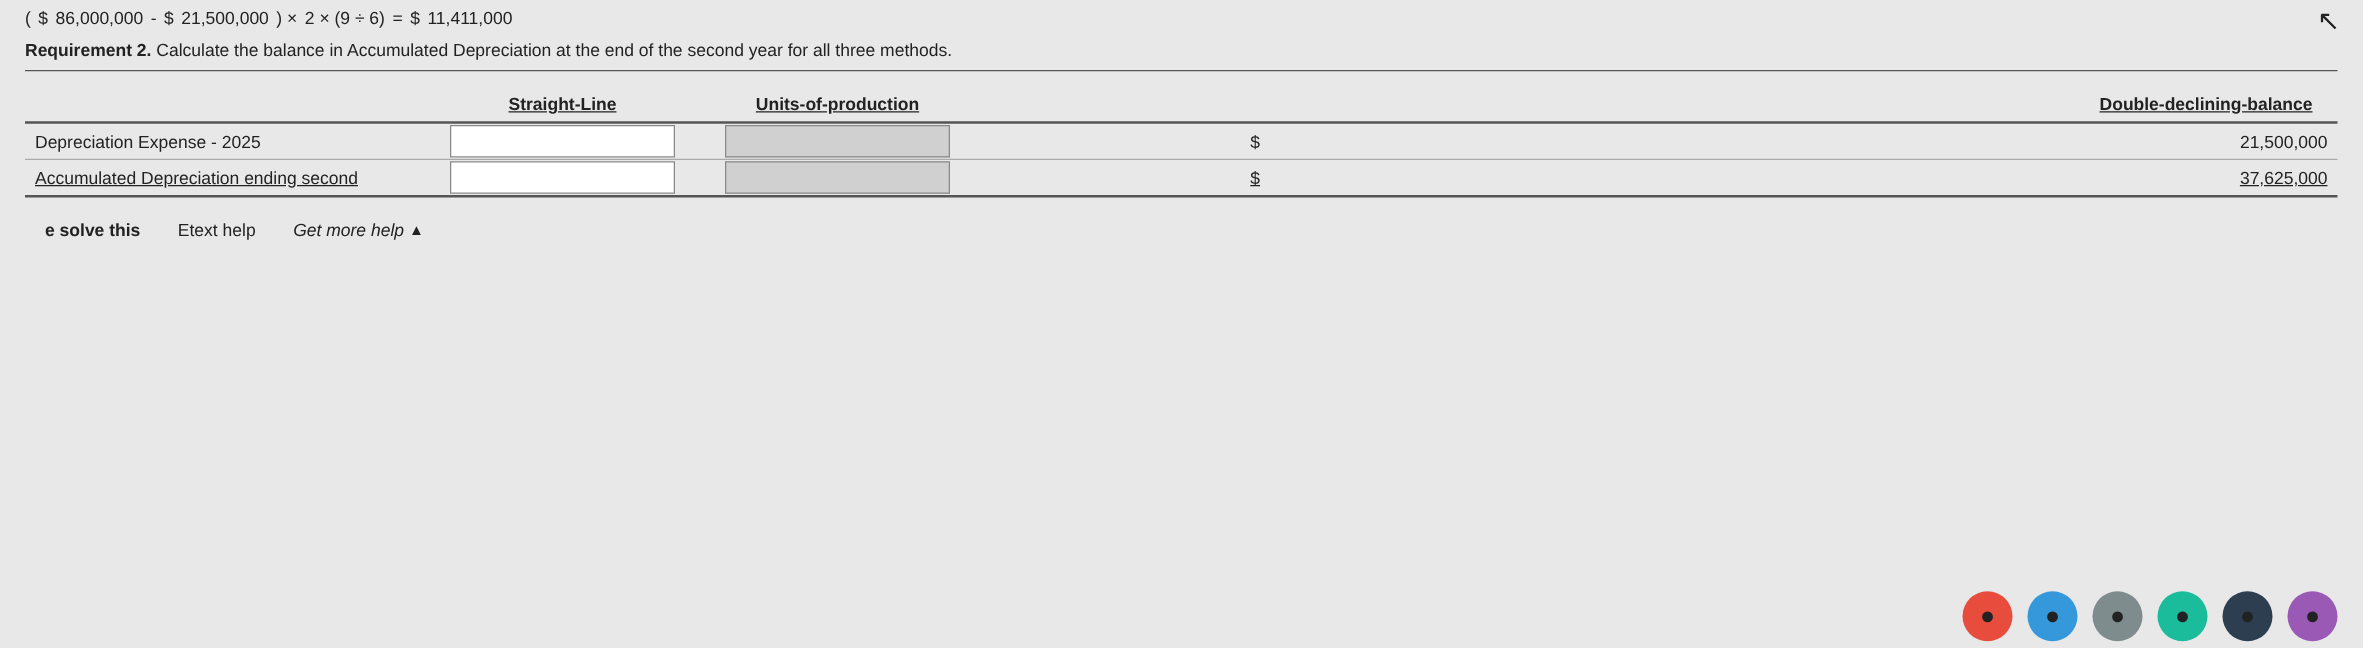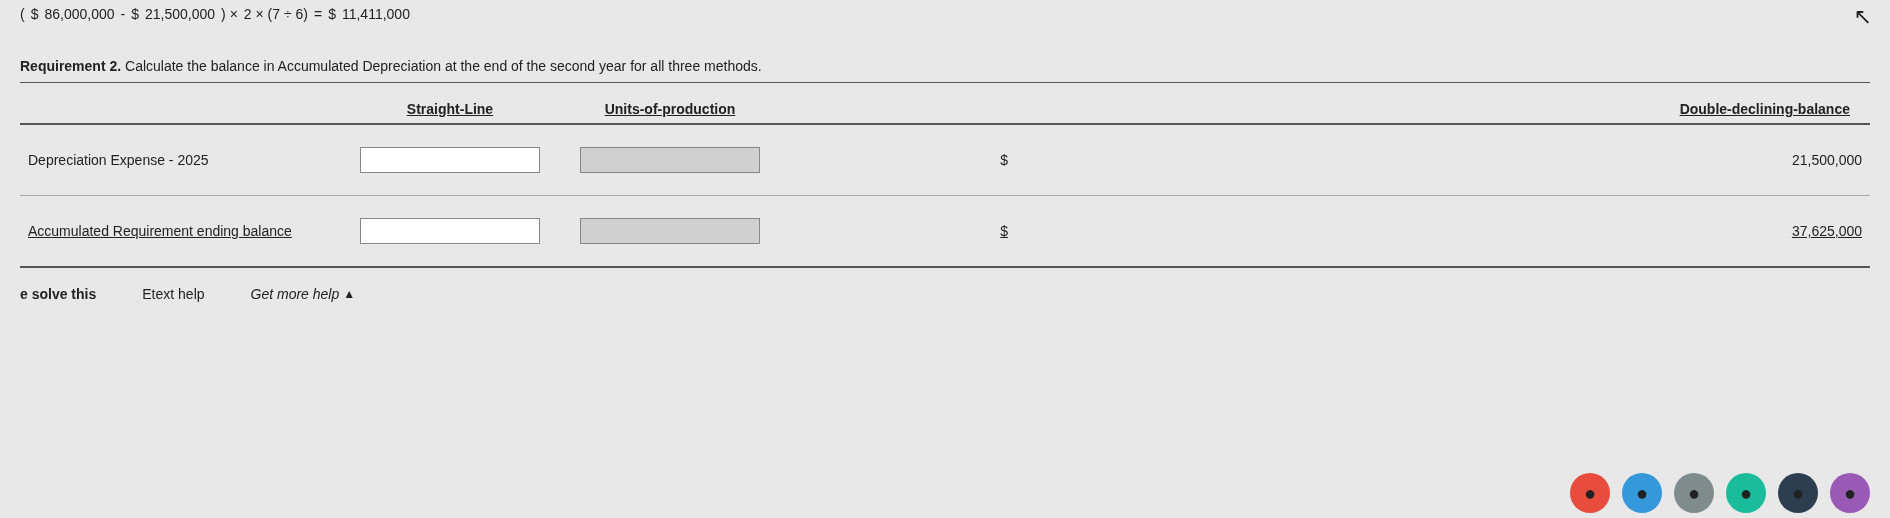--- a/index.html
+++ b/index.html
@@ -34,42 +34,41 @@
 
     .main-content {
       padding: 0 20px;
     }
 
     .requirement-text {
       font-size: 14px;
       margin-bottom: 12px;
       padding-bottom: 8px;
       border-bottom: 1px solid #555;
-      margin-top: 26px;
     }
 
     .requirement-text strong {
       font-weight: bold;
     }
 
     .depreciation-table {
       width: 100%;
       border-collapse: collapse;
       font-size: 14px;
     }
 
     .depreciation-table th {
       text-align: center;
       font-weight: bold;
       padding: 6px 10px;
       border-bottom: 1px solid #555;
     }
 
     .depreciation-table td {
-      padding: 22px 8px;
+      padding: 1px 8px;
       vertical-align: middle;
     }
 
     .depreciation-table tr {
       border-bottom: 1px solid #aaa;
     }
 
     .depreciation-table tr:last-child {
       border-bottom: 2px solid #555;
       text-decoration: underline;
@@ -117,22 +116,22 @@
     }
 
     .dollar-sign {
       text-align: right;
       padding-right: 4px;
     }
 
     .bottom-links {
       display: flex;
       align-items: center;
-      padding: 18px 20px 10px 20px;
-      gap: 46px;
+      padding: 18px 20px 10px 36px;
+      gap: 30px;
       font-size: 14px;
     }
 
     .bottom-link {
       cursor: pointer;
       font-size: 14px;
       color: #222;
       font-weight: normal;
     }
 
@@ -199,21 +198,21 @@
 <body>
 
 <div class="top-formula">
   <span>(</span>
   <span>$</span>
   <span>86,000,000</span>
   <span>-</span>
   <span>$</span>
   <span>21,500,000</span>
   <span>) ×</span>
-  <span>2 × (7 ÷ 6)</span>
+  <span>2 × (9 ÷ 6)</span>
   <span>=</span>
   <span>$</span>
   <span>11,411,000</span>
   <div class="cursor-icon">↖</div>
 </div>
 
 <div class="main-content">
 
   <div class="requirement-text">
     <strong>Requirement 2.</strong><span> Calculate the balance in Accumulated Depreciation at the end of the second year for all three methods.</span>
@@ -244,21 +243,21 @@
           <span>$</span>
         </td>
         <td class="value-text">
           <span>21,500,000</span>
         </td>
       </tr>
 
 
       <tr>
         <td class="col-label">
-          <span>Accumulated Requirement ending balance</span>
+          <span>Accumulated Depreciation ending second</span>
         </td>
         <td class="col-sl">
           <input type="text" class="input-box" value="" style="">
         </td>
         <td class="col-uop">
           <input type="text" class="input-box-uop" value="" style="">
         </td>
         <td class="dollar-sign">
           <span>$</span>
         </td>

